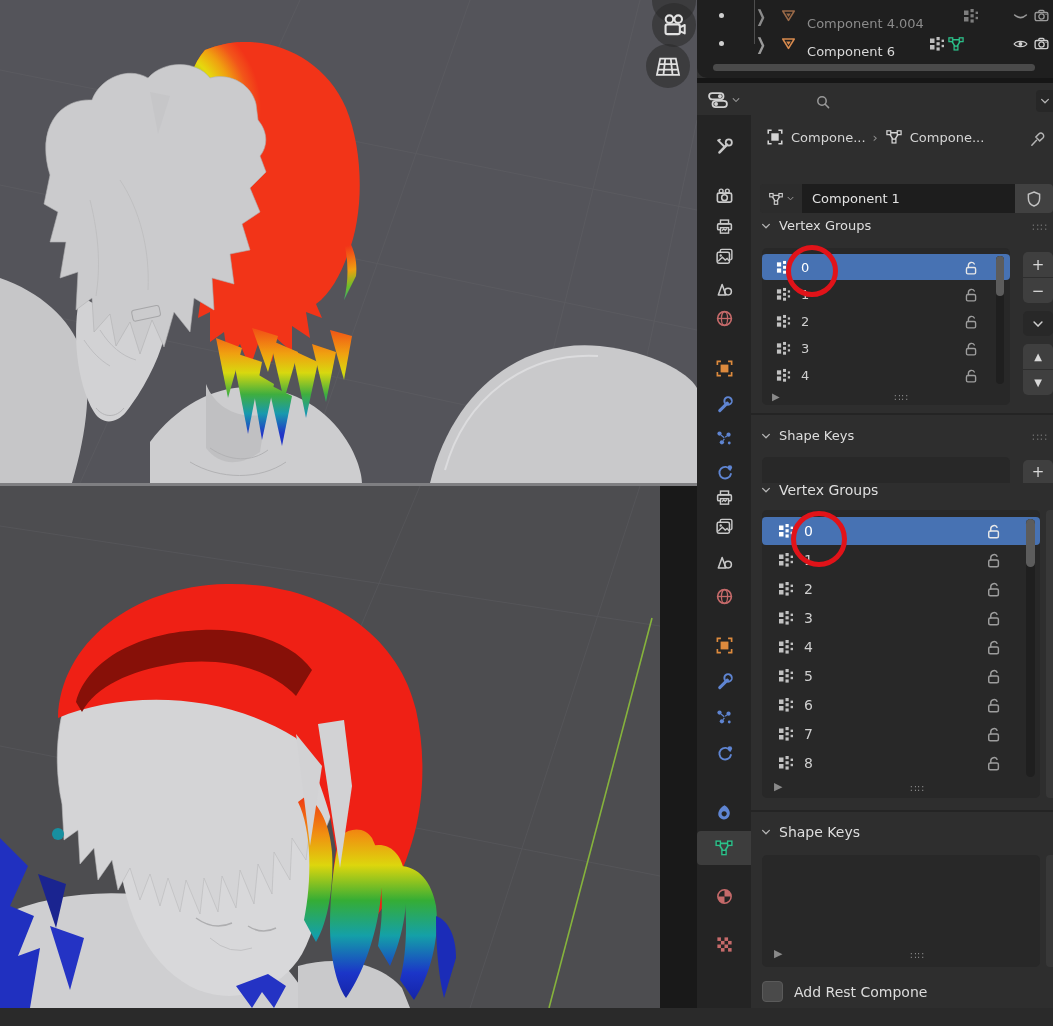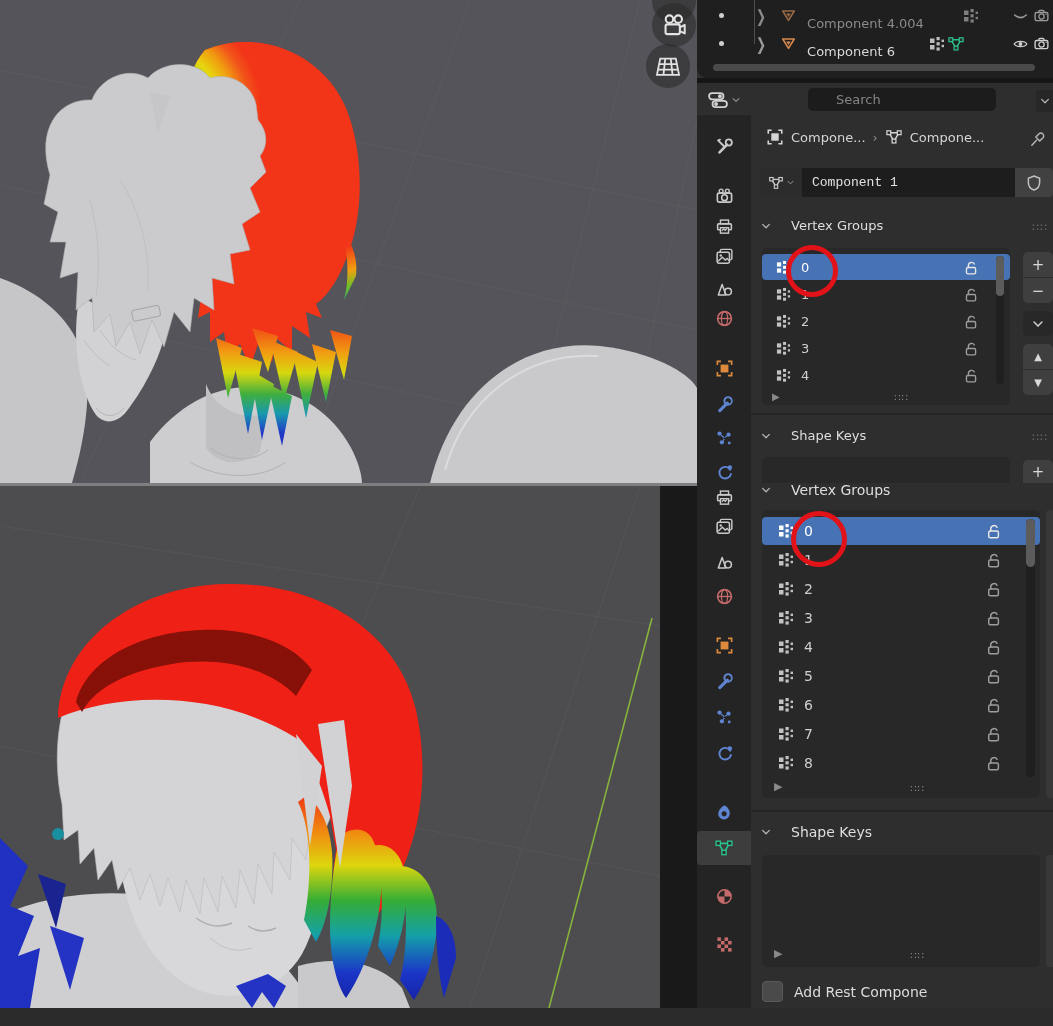--- a/index.html
+++ b/index.html
@@ -29,21 +29,21 @@
           font-family:inherit;outline:none;}
   .search::placeholder{color:#848484;}
   .tabstrip{background:#242424;}
   .tab{position:absolute;left:0;width:54px;height:34px;display:flex;align-items:center;justify-content:center;}
   .tab.sel{background:#3d3d3d;border-radius:4px 0 0 4px;}
   .crumb{display:flex;align-items:center;gap:7px;color:#d5d5d5;}
   .dbrow{position:absolute;display:flex;height:29px;border-radius:4px;overflow:hidden;}
   .db-left{width:42px;background:#2c2c2c;display:flex;align-items:center;justify-content:center;gap:2px;}
   .db-name{flex:1;background:#1d1d1d;display:flex;align-items:center;padding-left:10px;color:#e2e2e2;}
   .db-shield{width:38px;background:#414141;display:flex;align-items:center;justify-content:center;color:#c2c2c2;}
-  .panel-h{position:absolute;display:flex;align-items:center;gap:19px;color:#dedede;}
+  .panel-h{position:absolute;display:flex;align-items:center;gap:7px;color:#dedede;}
   .grip{color:#6e6e6e;font-size:11px;letter-spacing:1px;}
   .listbox{position:absolute;background:#282828;border-radius:5px;}
   .lrow{position:absolute;left:0;width:100%;display:flex;align-items:center;color:#cfcfcf;}
   .lrow.sel{background:#4772b3;border-radius:4px;color:#fff;}
   .lrow .num{margin-left:10px;}
   .lock{position:absolute;color:#9d9d9d;}
   .vscroll{position:absolute;border-radius:5px;background:#1f1f1f;}
   .vthumb{position:absolute;border-radius:5px;background:#5c5c5c;}
   .sidebtn{position:absolute;background:#3f3f3f;color:#d9d9d9;display:flex;align-items:center;
            justify-content:center;font-size:15px;}
@@ -363,21 +363,20 @@
     </div>
     <svg class="ic abs" style="left:118px;top:11px;color:#9a9a9a;" width="16" height="16">
         <use href="#i-search"></use>
       </svg>
     <div style="position:absolute;left:339px;top:7px;width:17px;height:22px;background:#272727;border-radius:4px 0 0 4px;display:flex;align-items:center;justify-content:center;color:#b5b5b5;">
       <svg class="ic" width="12" height="12">
           <use href="#i-chev"></use>
         </svg>
     </div>
   </div>
-  <input class="search" placeholder="Search" style="">
 
   <div class="abs tabstrip" style="left:697px;top:115px;width:54px;height:368px;">
     <div class="tab" style="top:14px;color:#c9c9c9;">
         <svg class="ic" width="19" height="19">
           <use href="#i-tool"></use>
         </svg>
       </div>
     <div class="tab" style="top:64px;color:#c9c9c9;">
         <svg class="ic" width="19" height="19">
           <use href="#i-render"></use>
@@ -433,21 +432,21 @@
     <span style="color:#8f8f8f;">›</span>
     <svg class="ic" width="18" height="18" style="color:#d5d5d5">
         <use href="#i-data"></use>
       </svg>
     <span>Compone...</span>
   </div>
   <svg class="ic abs" style="left:1028px;top:131px;color:#b5b5b5;" width="18" height="18">
       <use href="#i-pin"></use>
     </svg>
 
-  <div class="dbrow" style="left:760px;top:168px;width:293px;font-family:Liberation Mono, monospace;">
+  <div class="dbrow" style="left:760px;top:184px;width:293px;">
     <div class="db-left">
       <svg class="ic" width="16" height="16" style="color:#cfcfcf">
           <use href="#i-data"></use>
         </svg>
       <svg class="ic" width="9" height="9" style="color:#9a9a9a">
           <use href="#i-chev"></use>
         </svg>
     </div>
     <div class="db-name">
         <span>Component 1</span>

